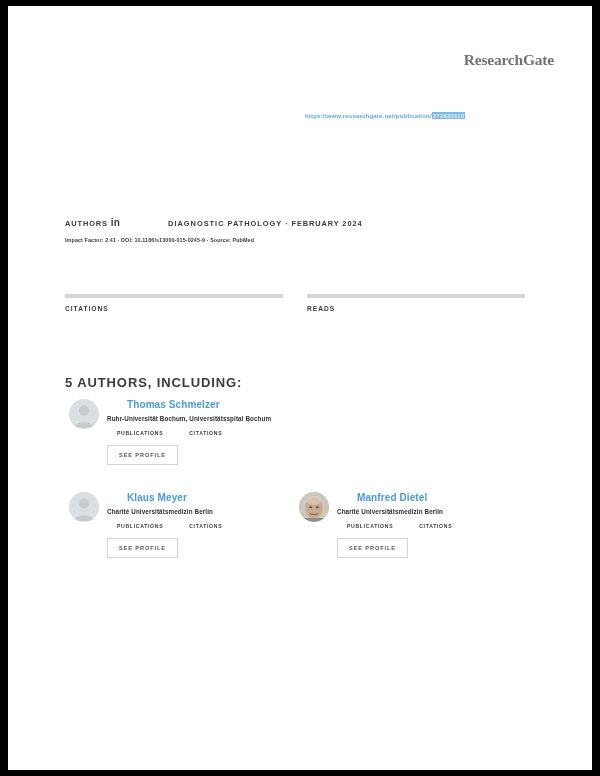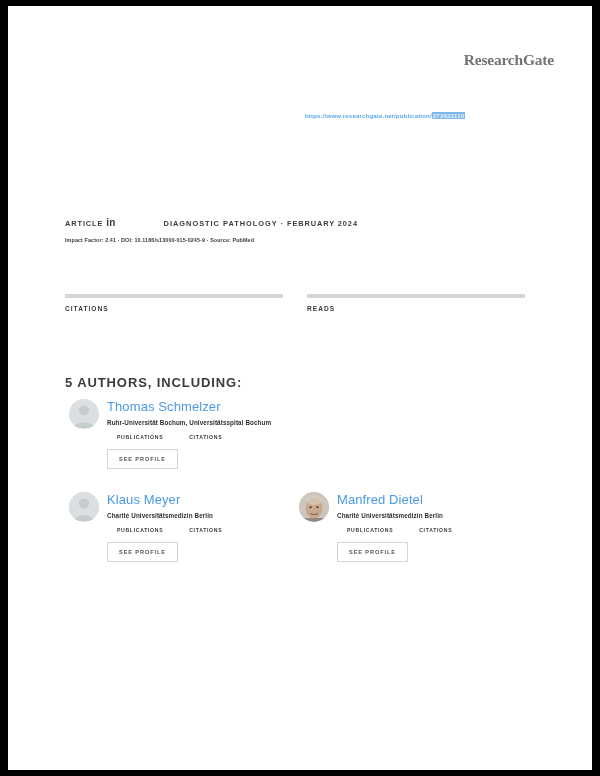--- a/index.html
+++ b/index.html
@@ -133,26 +133,27 @@
     width: 30px; height: 30px;
     border-radius: 50%;
     overflow: hidden;
     background: #dcdfe1;
   }
   .avatar svg { display: block; }
   .avatar.photo { background: #cfc4b6; }
 
   .a-body { margin-left: 38px; }
   .a-name {
-    font-size: 13px;
-    font-weight: normal;
+    font-size: 10px;
+    font-weight: bold;
     color: #4a9ae4;
     letter-spacing: 0.1px;
     white-space: nowrap;
     filter: blur(0.35px);
+    margin-left: 20px;
   }
   .a-affil {
     margin-top: 5px;
     font-size: 6.3px;
     font-weight: bold;
     color: #2f2f2f;
     letter-spacing: 0.1px;
     white-space: nowrap;
     filter: blur(0.4px);
   }
@@ -187,21 +188,21 @@
 <body>
 
 <div id="page">
   <div class="sheet">
 
     <div class="rg-logo">ResearchGate</div>
 
     <div class="url-line"><span>https://www.researchgate.net/publication/</span><span class="pubid">272633110</span></div>
 
     <div class="art-header">
-      <span>ARTICLE</span>
+      <span>AUTHORS</span>
       <span class="lc">in</span>
       <span class="jname">DIAGNOSTIC PATHOLOGY</span>
       <span>·</span>
       <span>FEBRUARY 2024</span>
     </div>
     <div class="art-meta">Impact Factor: 2.41 · DOI: 10.1186/s13000-015-0245-9 · Source: PubMed</div>
 
     <div class="stat-col" id="col-citations">
       <div class="rule"></div>
       <div class="stat-label">CITATIONS</div>

